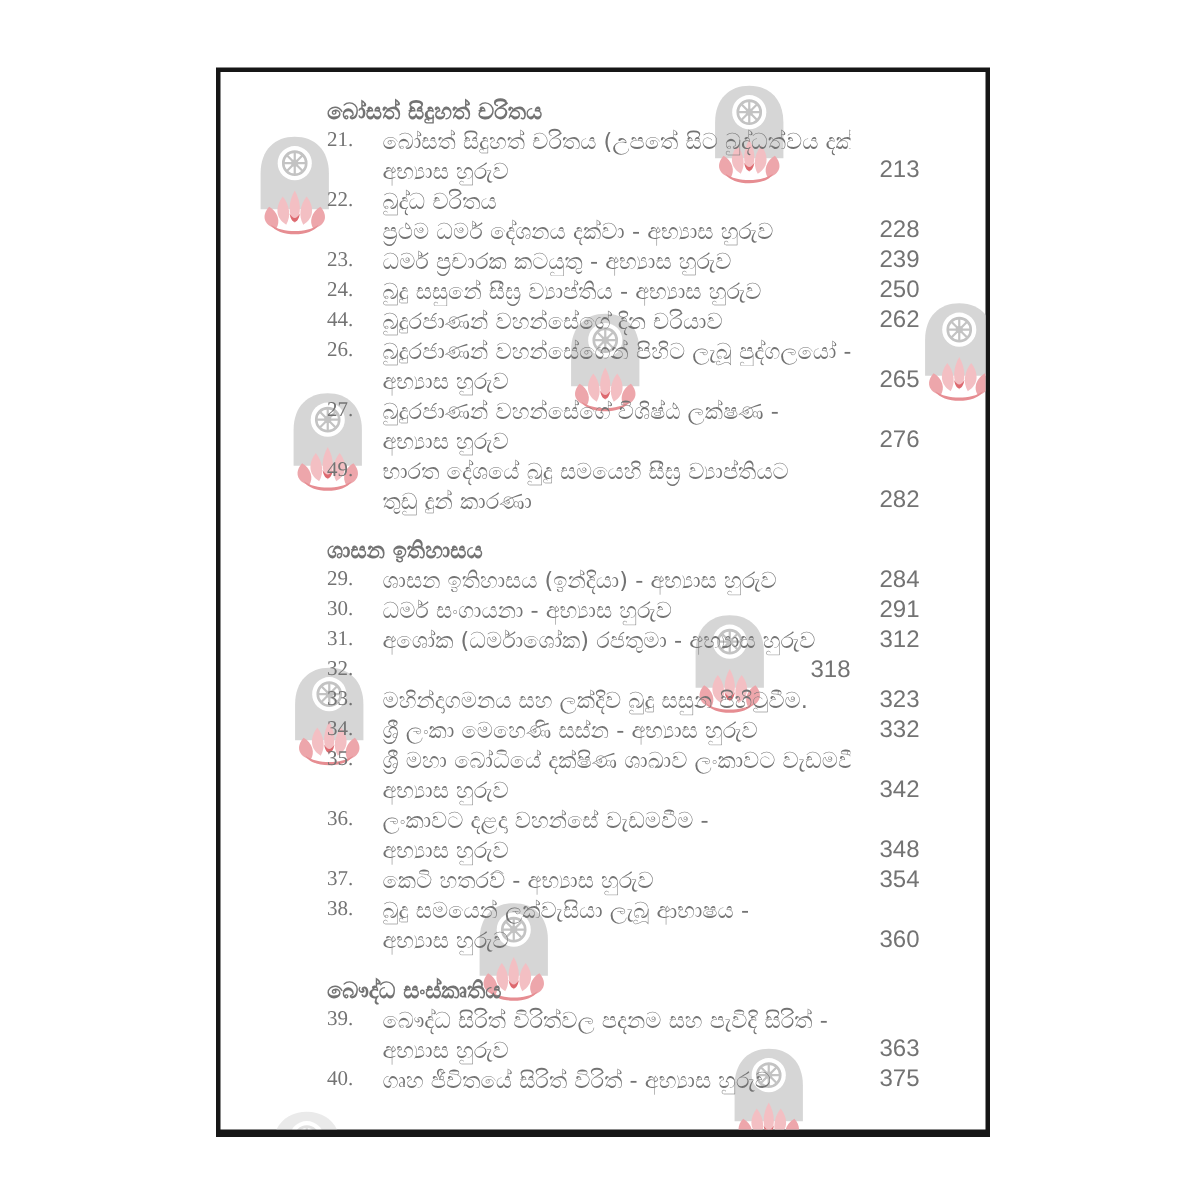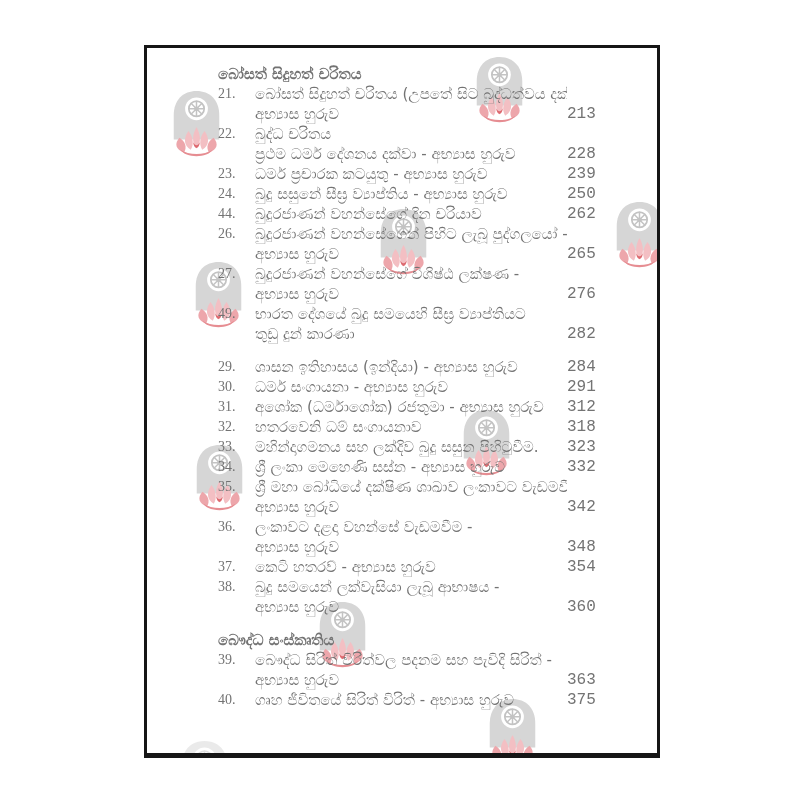--- a/index.html
+++ b/index.html
@@ -20,22 +20,22 @@
   .content{position:relative;z-index:2;padding:16px 44px 0 71px;
            color:#737373;font-size:15px;line-height:20px;}
   .sec{margin:0;}
   .sec + .sec{margin-top:13px;}
   .sec-heading{font-weight:bold;white-space:nowrap;overflow:hidden;}
   .entry{display:grid;grid-template-columns:37px 1fr 46px;}
   .num{font-family:"Liberation Serif","DejaVu Serif",serif;
        font-size:14px;align-self:start;}
   .lines{min-width:0;overflow:hidden;}
   .line{white-space:nowrap;overflow:hidden;}
-  .pg{font-family:Liberation Mono, monospace;font-size:16px;
-      text-align:left;align-self:end;}
+  .pg{font-family:Liberation Sans, sans-serif;font-size:16px;
+      text-align:right;align-self:end;}
 </style>
 </head>
 <body>
 
 <svg width="0" height="0" style="position:absolute" aria-hidden="true">
   <defs>
     <g id="wm-full">
       <path d="M10,94 L10,52 C10,24 27,9 50,9 C73,9 90,24 90,52 L90,94 Z" fill="#d6d6d6"></path>
       <circle cx="50" cy="40" r="20" fill="#ffffff"></circle>
       <circle cx="50" cy="40" r="13.5" fill="none" stroke="#c3c3c3" stroke-width="3"></circle>
@@ -169,20 +169,21 @@
         <div class="entry">
           <span class="num">49.</span>
           <div class="lines">
             <div class="line">භාරත දේශයේ බුදු සමයෙහි සීඝ්‍ර ව්‍යාප්තියට</div>
             <div class="line">තුඩු දුන් කාරණා</div>
           </div>
           <span class="pg">282</span>
         </div>
       </div>
       <div class="sec">
+        <div class="sec-heading">ශාසන ඉතිහාසය</div>
         <div class="entry">
           <span class="num">29.</span>
           <div class="lines">
             <div class="line">ශාසන ඉතිහාසය (ඉන්දියා) - අභ්‍යාස හුරුව</div>
           </div>
           <span class="pg">284</span>
         </div>
         <div class="entry">
           <span class="num">30.</span>
           <div class="lines">
@@ -192,23 +193,20 @@
         </div>
         <div class="entry">
           <span class="num">31.</span>
           <div class="lines">
             <div class="line">අශෝක (ධර්මාශෝක) රජතුමා - අභ්‍යාස හුරුව</div>
           </div>
           <span class="pg">312</span>
         </div>
         <div class="entry">
           <span class="num">32.</span>
-          <div class="lines">
-            <div class="line">හතරවෙනි ධම් සංගායනාව</div>
-          </div>
           <span class="pg">318</span>
         </div>
         <div class="entry">
           <span class="num">33.</span>
           <div class="lines">
             <div class="line">මහින්දාගමනය සහ ලක්දිව බුදු සසුන පිහිටුවීම.</div>
           </div>
           <span class="pg">323</span>
         </div>
         <div class="entry">

